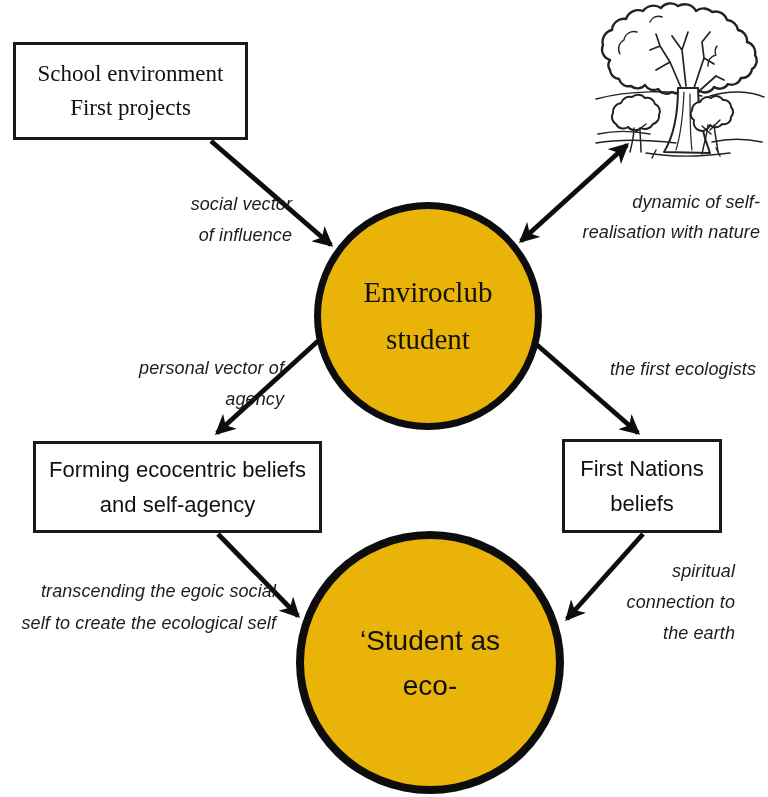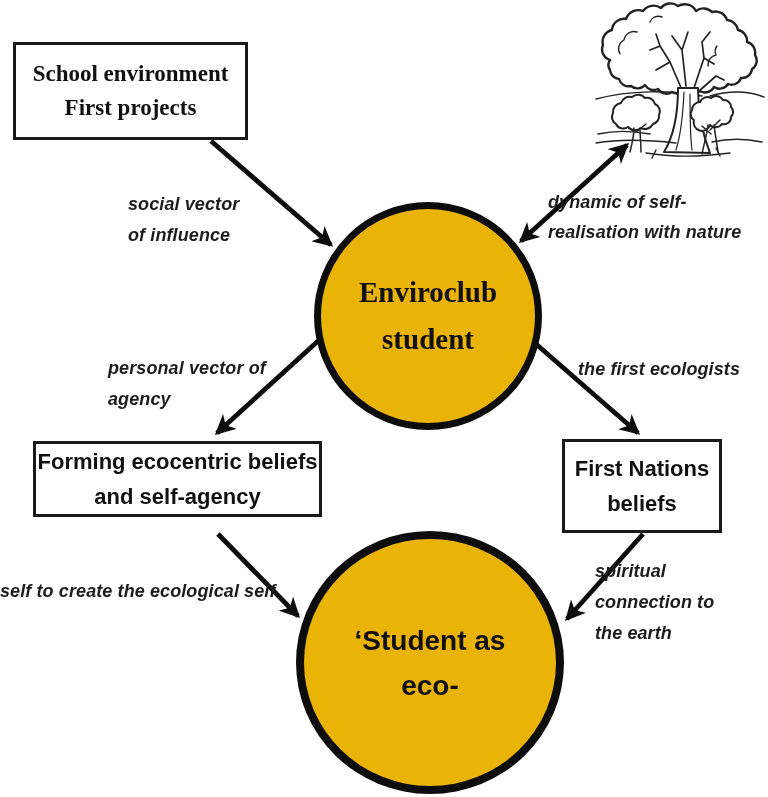--- a/index.html
+++ b/index.html
@@ -1,39 +1,39 @@
 <!DOCTYPE html>
 <html><head>
 <meta charset="utf-8">
 <style>
   html,body{margin:0;padding:0;background:#ffffff;}
   .canvas{
     position:relative;width:768px;height:797px;background:#ffffff;
-    font-family:"Liberation Sans",sans-serif;color:#111;overflow:hidden;font-weight:bold;
+    font-family:"Liberation Sans",sans-serif;color:#111;overflow:hidden;
   }
   .canvas *{box-sizing:border-box;}
   .node-box{
     position:absolute;border:3px solid #1a1a1a;background:#ffffff;
     display:flex;flex-direction:column;justify-content:center;align-items:center;
     text-align:center;
   }
   .node-circle{
     position:absolute;border-radius:50%;background:#eab308;border:7px solid #0d0d0d;
     display:flex;flex-direction:column;justify-content:center;align-items:center;
     text-align:center;
   }
   .serif{font-family:"Liberation Serif","DejaVu Serif",serif;}
   .ln{display:block;}
   .edge-label{
-    position:absolute;font-style:italic;color:#1c1c1c;text-align:left;
+    position:absolute;font-style:italic;color:#1c1c1c;text-align:right;
     font-size:18px;line-height:31px;letter-spacing:0.1px;
   }
   #box-school{left:13px;top:42px;width:235px;height:98px;font-size:23px;line-height:34px;}
   #circle-enviroclub{left:314px;top:202px;width:228px;height:228px;font-size:29px;line-height:47px;}
-  #box-forming{left:33px;top:441px;width:289px;height:76px;font-size:22px;line-height:35px;}
+  #box-forming{left:33px;top:441px;width:289px;height:92px;font-size:22px;line-height:35px;}
   #box-firstnations{left:562px;top:439px;width:160px;height:94px;font-size:22px;line-height:35px;justify-content:center;}
   #circle-philosopher{left:296px;top:531px;width:268px;height:263px;border-width:8px;font-size:28px;line-height:45px;}
   #label-social-vector{left:128px;top:189px;width:164px;}
   #label-nature-dynamic{left:548px;top:187px;width:212px;line-height:30px;}
   #label-personal-vector{left:108px;top:353px;width:176px;}
   #label-first-ecologists{left:578px;top:356px;width:178px;line-height:26px;}
   #label-transcending{left:0px;top:575px;width:276px;line-height:32px;}
   #label-spiritual{left:595px;top:556px;width:140px;}
   .overlay{position:absolute;left:0;top:0;pointer-events:none;}
   #tree-art{position:absolute;left:590px;top:2px;width:178px;height:158px;}
@@ -144,20 +144,21 @@
   <div class="edge-label" id="label-first-ecologists">
     <span class="ln">the first ecologists</span>
   </div>
 
   <div class="edge-label" id="label-personal-vector">
     <span class="ln">personal vector of</span>
     <span class="ln">agency</span>
   </div>
 
   <div class="edge-label" id="label-transcending">
+    <span class="ln">transcending the egoic social</span>
     <span class="ln">self to create the ecological self</span>
   </div>
 
   <div class="edge-label" id="label-spiritual">
     <span class="ln">spiritual</span>
     <span class="ln">connection to</span>
     <span class="ln">the earth</span>
   </div>
 
 </div>

